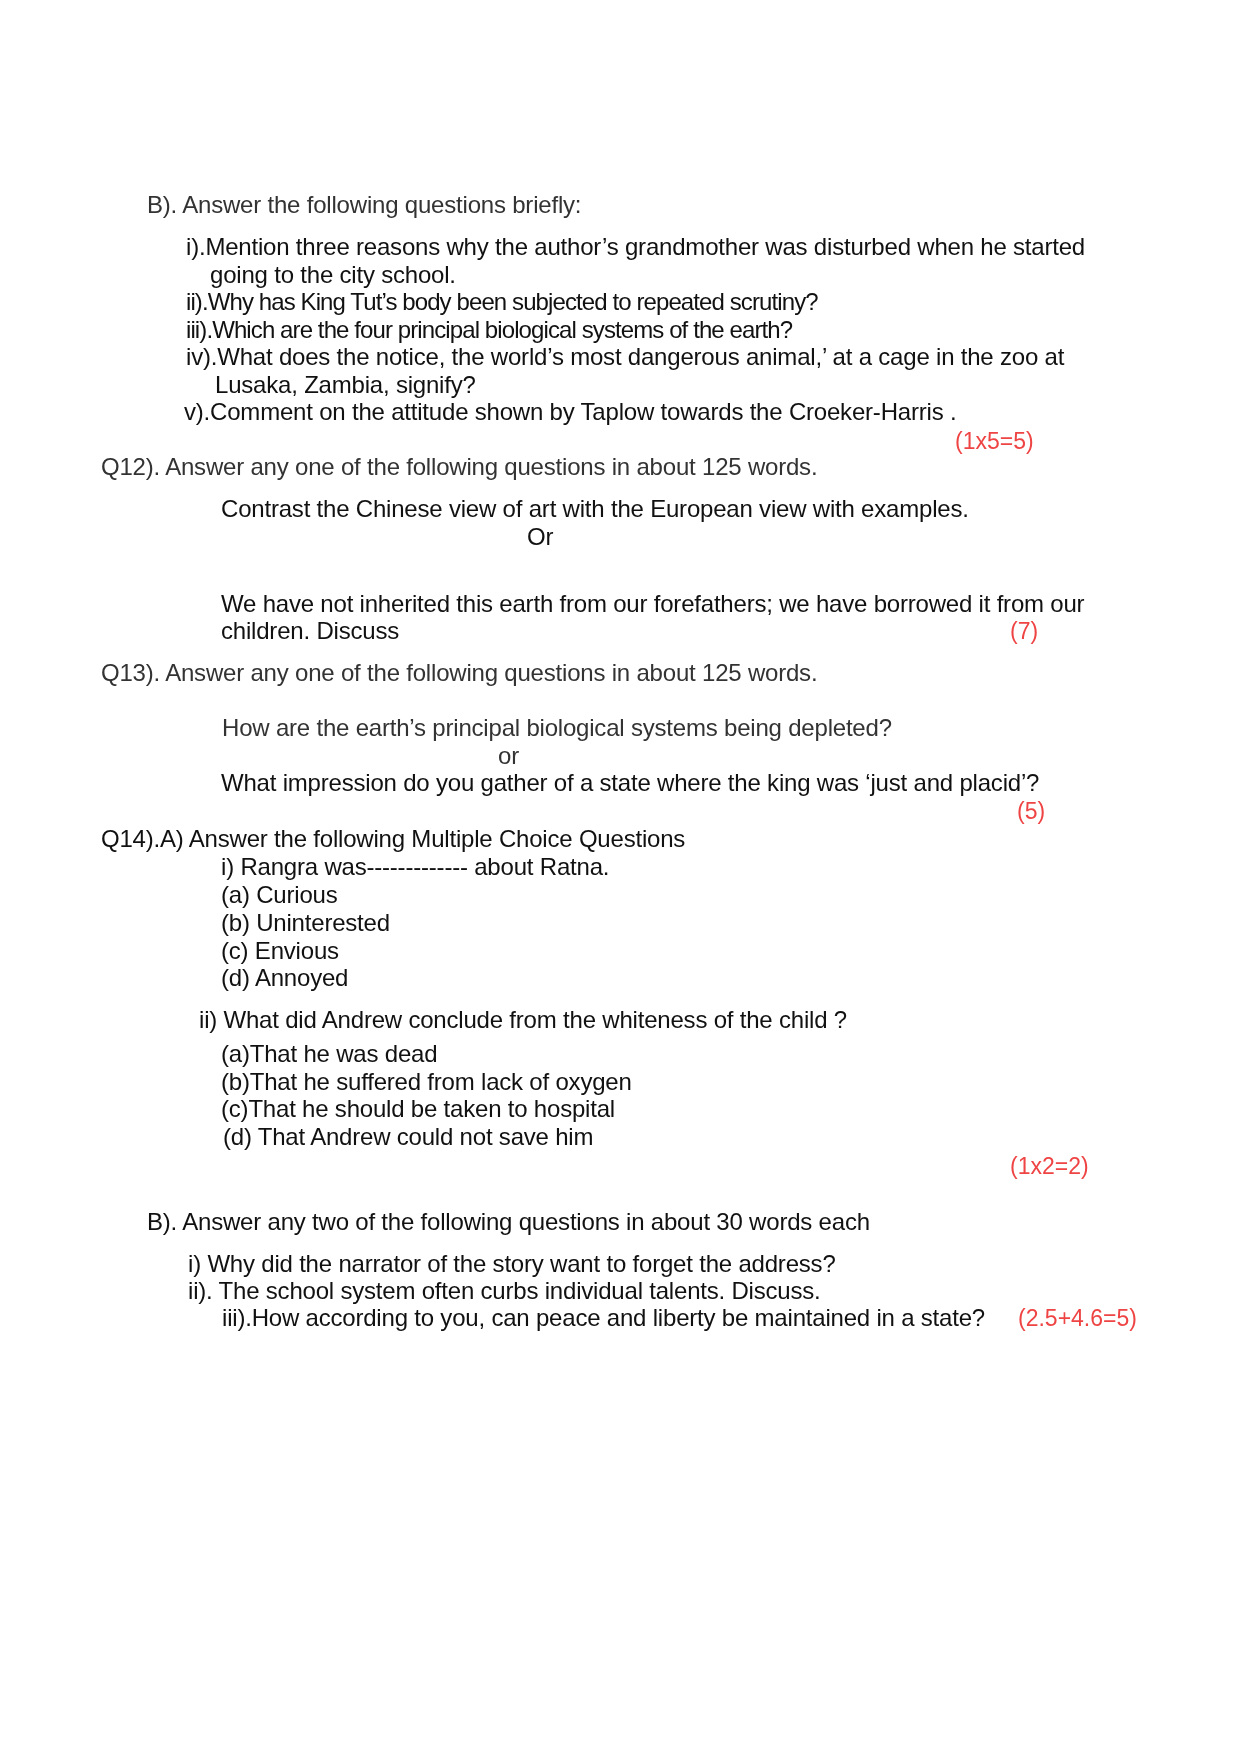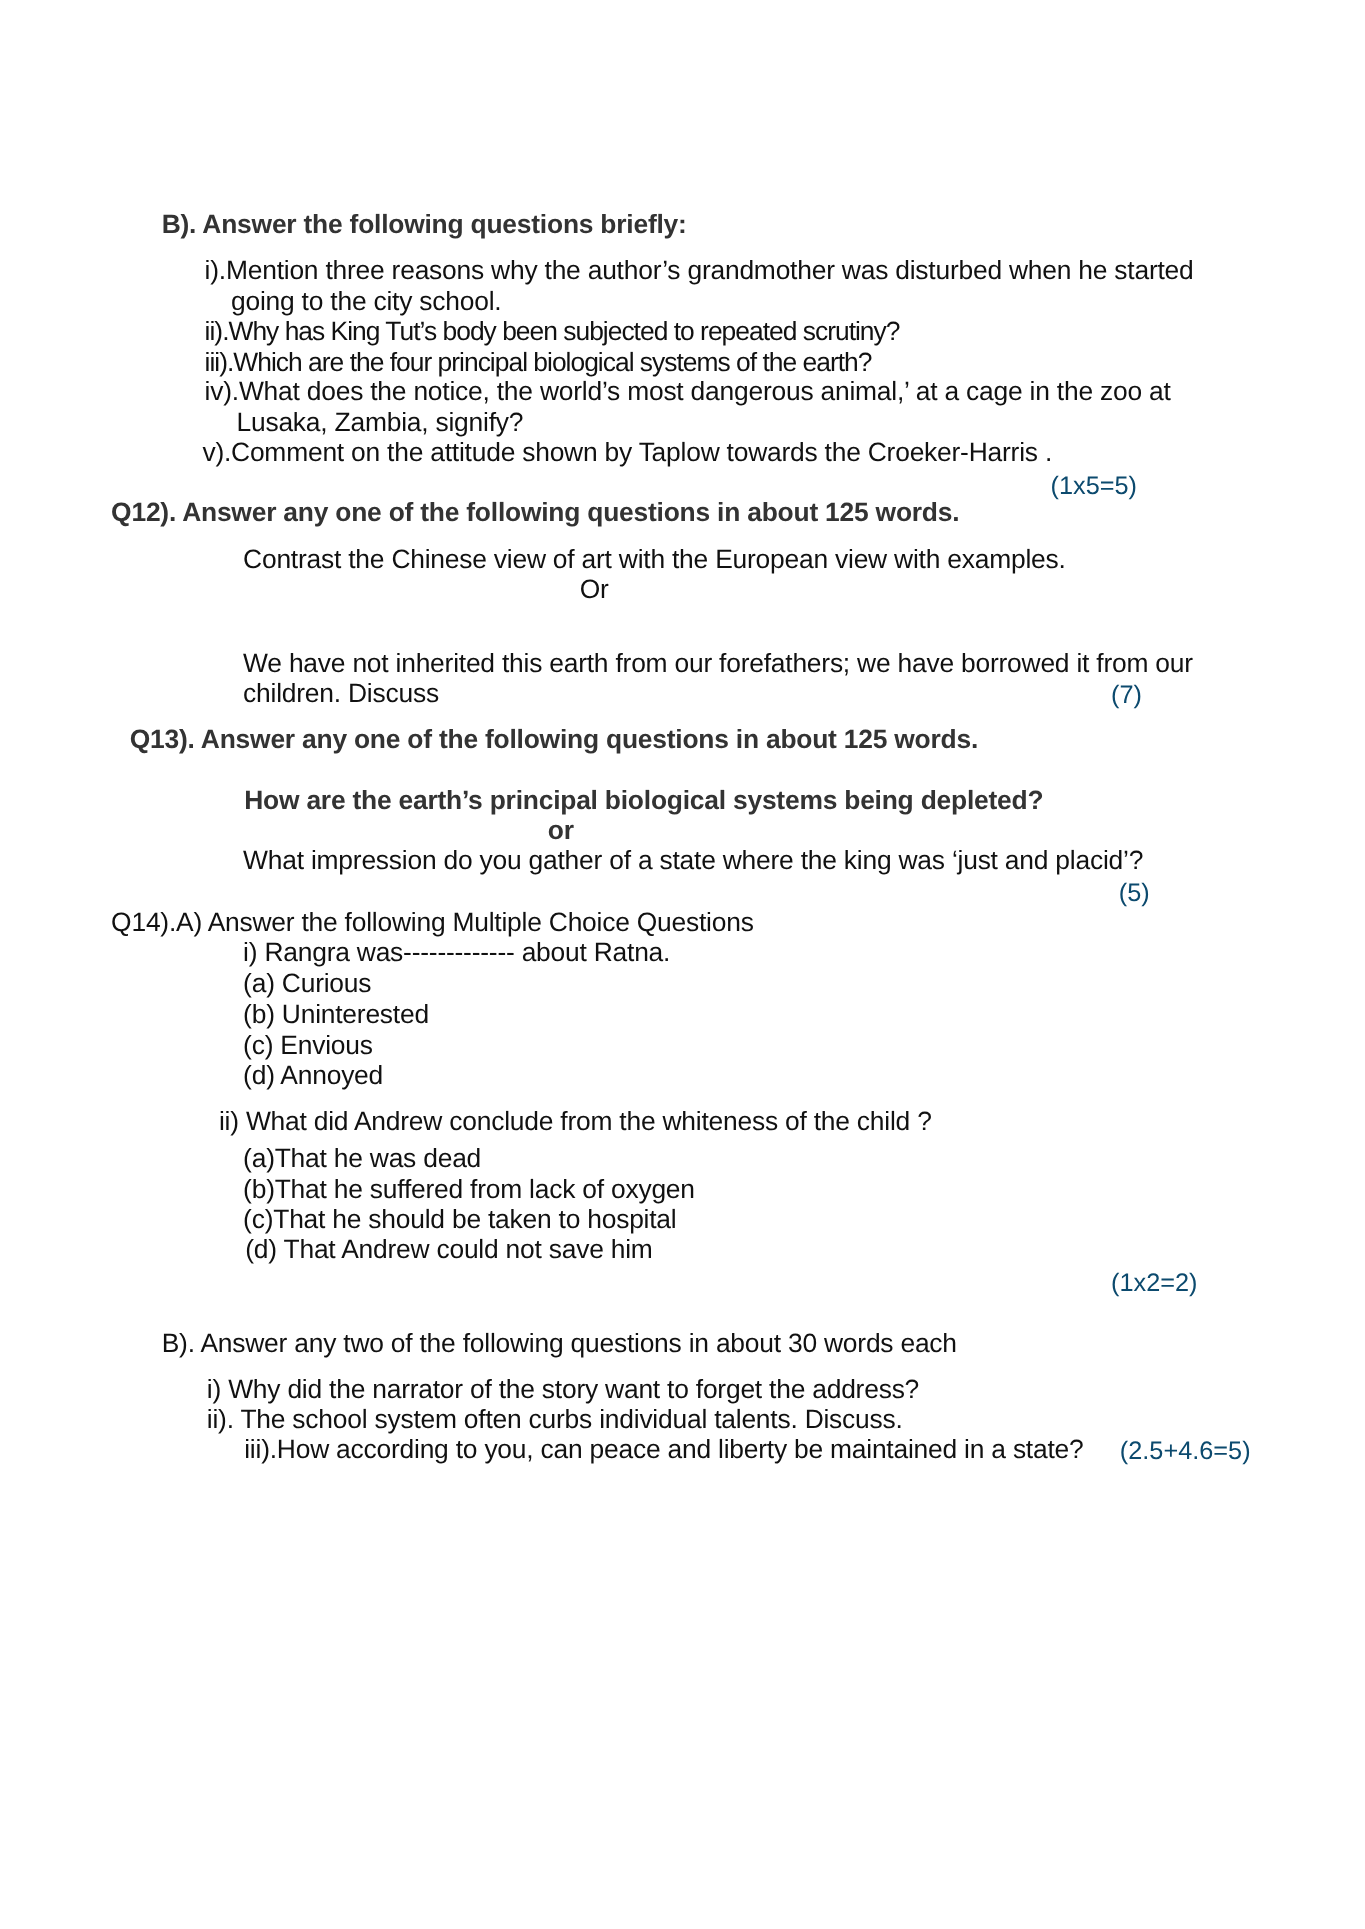--- a/index.html
+++ b/index.html
@@ -1,21 +1,21 @@
 <!DOCTYPE html>
 <html><head>
 <meta charset="utf-8">
 <style>
   html, body { margin: 0; padding: 0; background: #ffffff; }
   body { width: 1241px; height: 1754px; position: relative; overflow: hidden;
          font-family: "Liberation Sans", sans-serif; color: #111111; }
   .line { position: absolute; white-space: nowrap; font-size: 24px; line-height: 28px; letter-spacing: -0.2px; }
-  .gray { color: #333333; font-weight: bold; }
+  .gray { color: #333333; }
   .narrow { letter-spacing: -0.9px; }
-  .mark { position: absolute; white-space: nowrap; font-size: 23px; line-height: 28px; color: #0c4a6e; }
+  .mark { position: absolute; white-space: nowrap; font-size: 23px; line-height: 28px; color: #ef4444; }
 </style>
 </head>
 <body>
 
 <div class="line gray" style="left:147px; top:191px;">B). Answer the following questions briefly:</div>
 
 <div class="line" style="left:186px; top:233px;">i).Mention three reasons why the author’s grandmother was disturbed when he started</div>
 <div class="line" style="left:210px; top:261px;">going to the city school.</div>
 <div class="line narrow" style="left:186px; top:288px;">ii).Why has King Tut’s body been subjected to repeated scrutiny?</div>
 <div class="line narrow" style="left:186px; top:316px;">iii).Which are the four principal biological systems of the earth?</div>
@@ -24,21 +24,21 @@
 <div class="line" style="left:184px; top:398px;text-align:center;">v).Comment on the attitude shown by Taplow towards the Croeker-Harris .</div>
 <div class="mark" style="left:955px; top:427px;">(1x5=5)</div>
 
 <div class="line gray" style="left:101px; top:453px;">Q12).  Answer any one of the following questions in about 125 words.</div>
 <div class="line" style="left:221px; top:495px;">Contrast the Chinese view of art with the European view with examples.</div>
 <div class="line" style="left:527px; top:523px;">Or</div>
 <div class="line" style="left:221px; top:590px;">We have not inherited this earth from our forefathers; we have borrowed it from our</div>
 <div class="line" style="left:221px; top:617px;">children. Discuss</div>
 <div class="mark" style="left:1010px; top:617px;">(7)</div>
 
-<div class="line gray" style="left:118px; top:659px;">Q13).   Answer any one of the following questions in about 125 words.</div>
+<div class="line gray" style="left:101px; top:659px;">Q13).   Answer any one of the following questions in about 125 words.</div>
 <div class="line gray" style="left:222px; top:714px;">How are the earth’s principal biological systems being depleted?</div>
 <div class="line gray" style="left:498px; top:742px;">or</div>
 <div class="line" style="left:221px; top:769px;">What impression do you gather of a state where the king was ‘just and placid’?</div>
 <div class="mark" style="left:1017px; top:797px;">(5)</div>
 
 <div class="line" style="left:101px; top:825px;">Q14).A) Answer the following Multiple Choice Questions</div>
 <div class="line" style="left:221px; top:853px;">i) Rangra was------------- about Ratna.</div>
 <div class="line" style="left:221px; top:881px;">(a) Curious</div>
 <div class="line" style="left:221px; top:909px;">(b) Uninterested</div>
 <div class="line" style="left:221px; top:937px;">(c) Envious</div>

